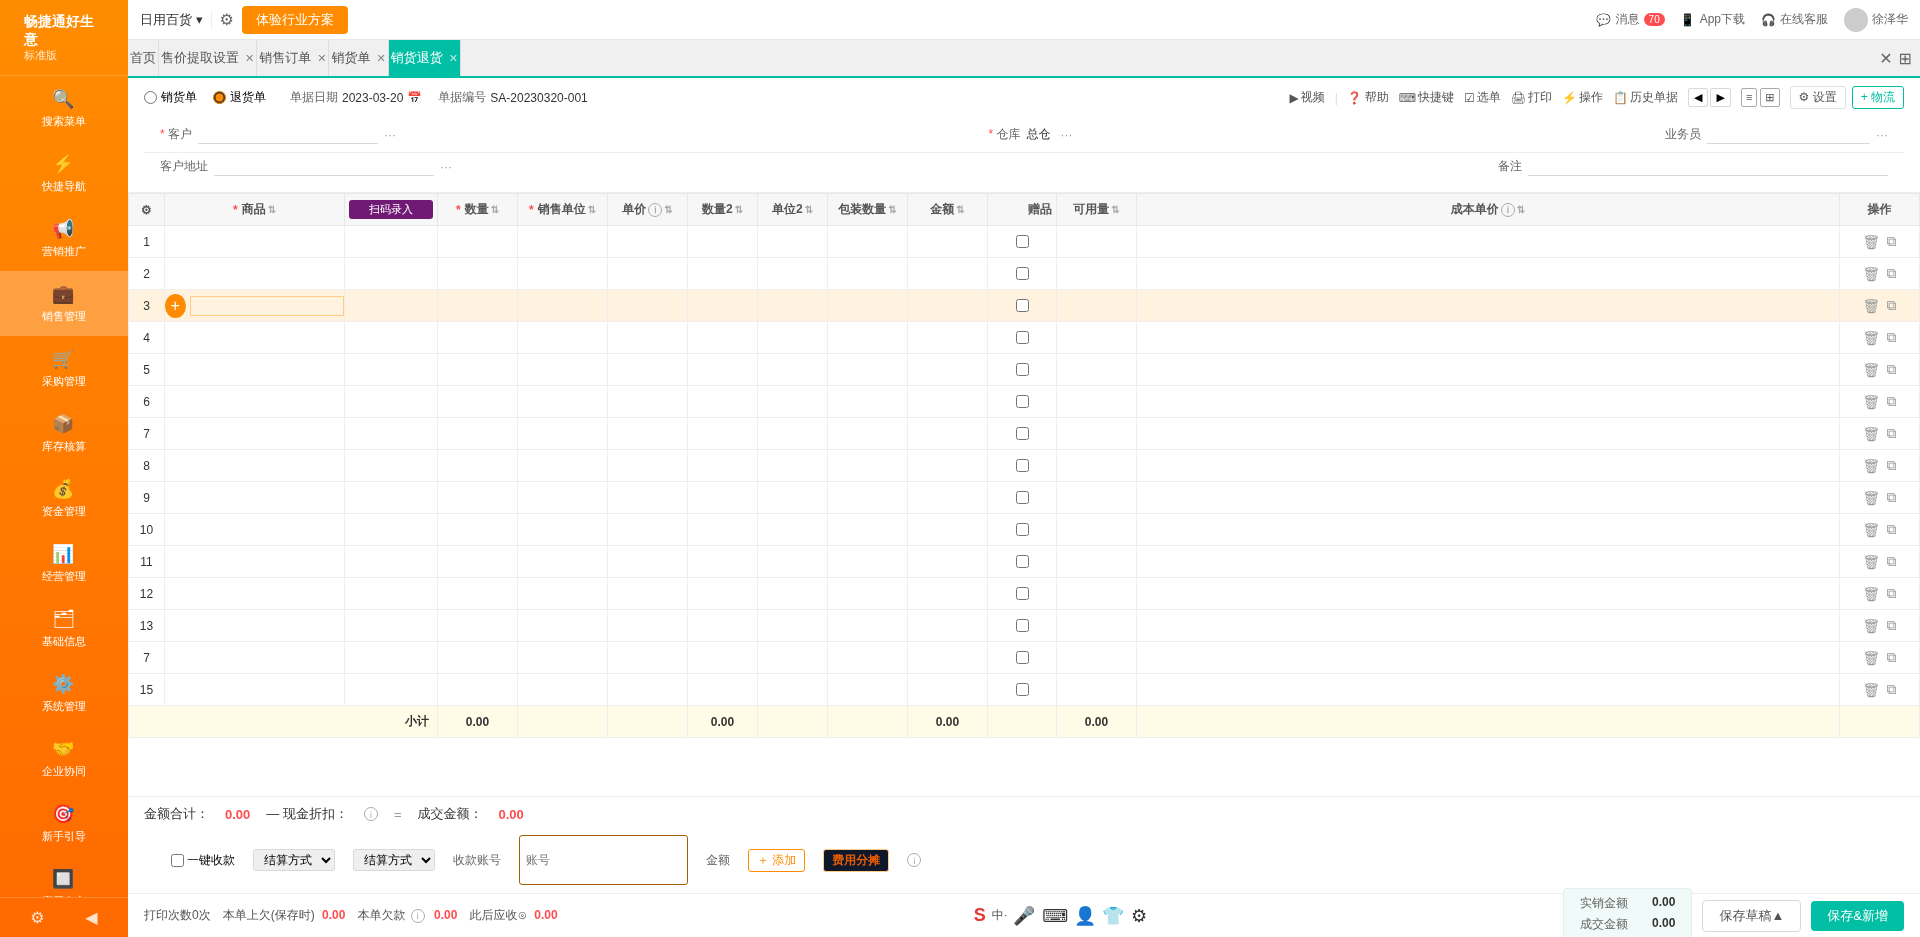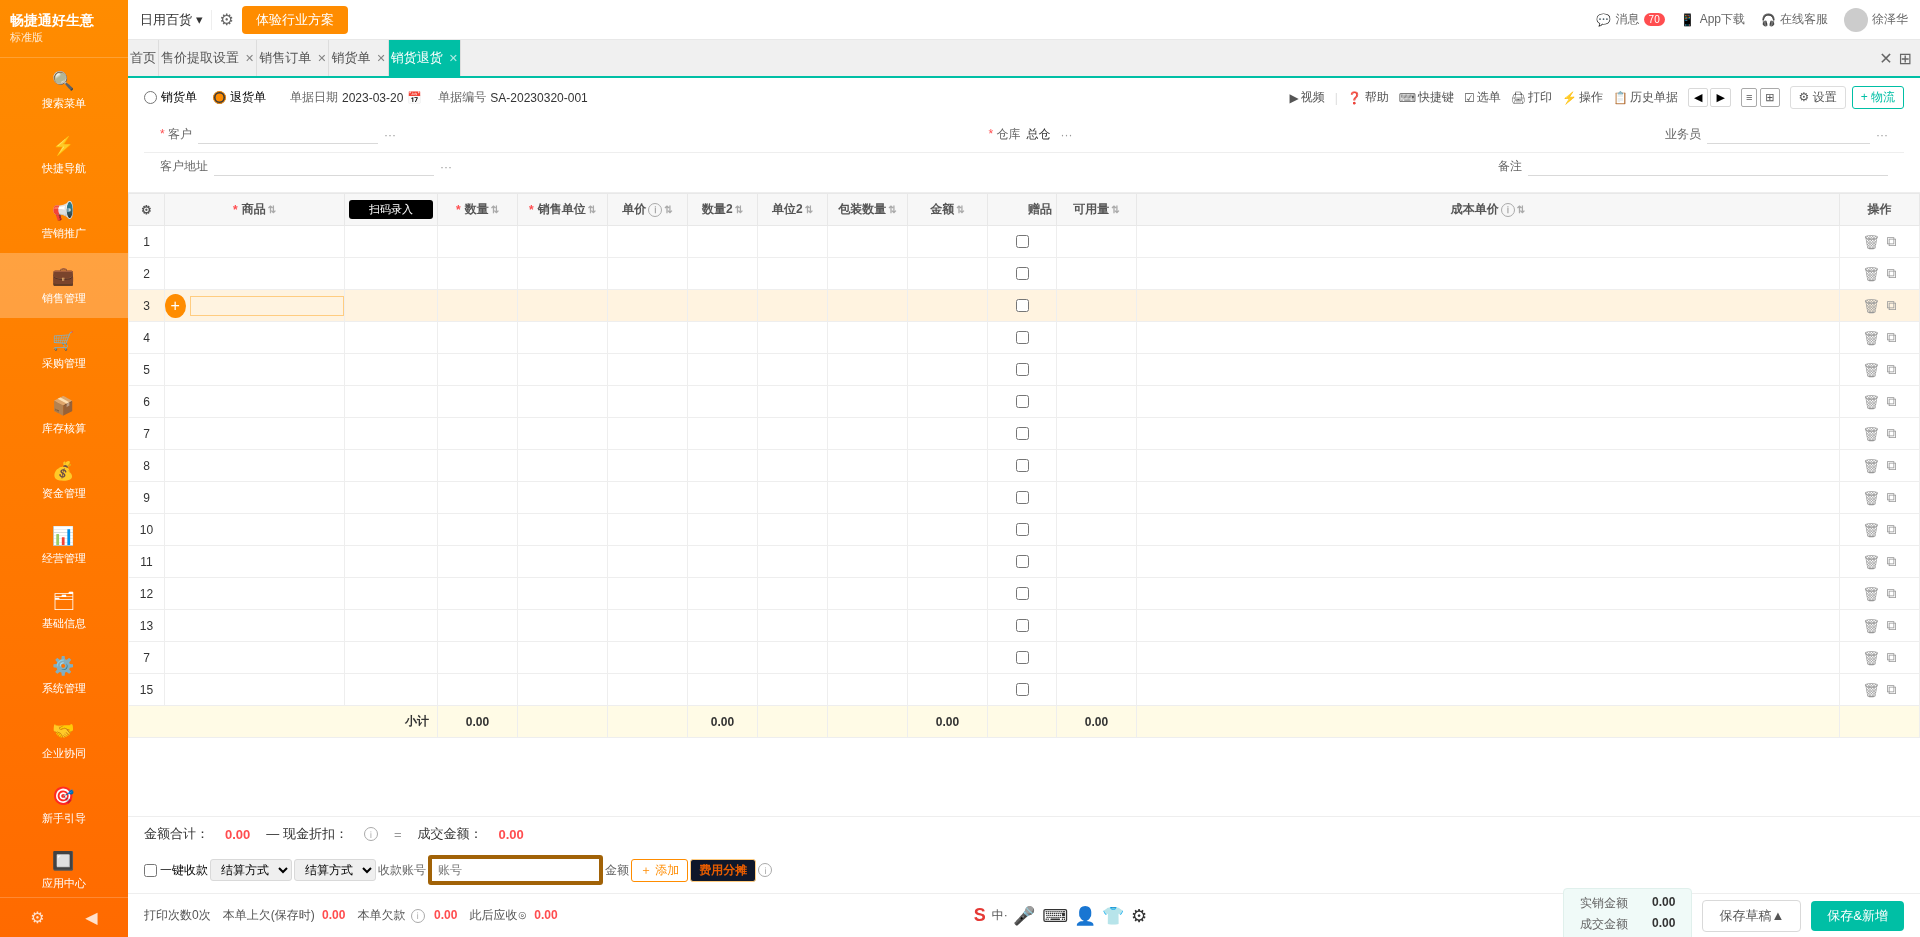--- a/index.html
+++ b/index.html
@@ -3,21 +3,21 @@
   <meta charset="utf-8">
   <style>
     * { box-sizing: border-box; margin: 0; padding: 0; }
     body { font-family: "Microsoft YaHei", "PingFang SC", sans-serif; font-size: 12px; background: #f5f5f5; overflow: hidden; }
 
     
     .app-container { display: flex; width: 1920px; height: 937px; overflow: hidden; }
 
     
     .sidebar { width: 128px; background: linear-gradient(180deg, #ff8c00 0%, #ff6a00 100%); display: flex; flex-direction: column; flex-shrink: 0; }
-    .sidebar-logo { padding: 12px 10px; border-bottom: 1px solid rgba(255,255,255,0.2); font-family: Liberation Serif, serif; }
+    .sidebar-logo { padding: 12px 24px; border-bottom: 1px solid rgba(255,255,255,0.2); }
     .logo-text { color: #fff; font-size: 14px; font-weight: bold; line-height: 1.3; }
     .logo-sub { color: rgba(255,255,255,0.8); font-size: 11px; }
     .sidebar-nav { flex: 1; overflow-y: auto; }
     .sidebar-item { display: flex; flex-direction: column; align-items: center; padding: 12px 6px; cursor: pointer; color: #fff; font-size: 11px; gap: 4px; }
     .sidebar-item.active { background: rgba(255,255,255,0.25); }
     .sidebar-icon { font-size: 18px; }
     .sidebar-bottom { padding: 10px; border-top: 1px solid rgba(255,255,255,0.2); display: flex; justify-content: space-around; }
     .sidebar-bottom-btn { color: rgba(255,255,255,0.8); font-size: 16px; cursor: pointer; }
 
     
@@ -69,36 +69,36 @@
     .field-dots { color: #999; cursor: pointer; }
 
     
     .table-area { flex: 1; overflow: auto; position: relative; }
     .data-table { width: 100%; border-collapse: collapse; }
     .data-table thead th { background: #f7f7f7; border: 1px solid #e8e8e8; padding: 6px 4px; font-size: 12px; color: #555; text-align: center; white-space: nowrap; position: sticky; top: 0; z-index: 2; }
     .data-table thead th .col-header { display: flex; align-items: center; justify-content: center; gap: 2px; }
     .data-table tbody td { border: 1px solid #eee; padding: 4px; font-size: 12px; color: #333; height: 32px; text-align: center; }
     .data-table tbody tr.active-row td { background: #fff3e0; }
     .row-num { color: #999; text-align: center; }
-    .scan-btn { background: #000000; color: #fff; border: none; border-radius: 3px; padding: 2px 20px; font-size: 11px; cursor: pointer; white-space: nowrap; }
+    .scan-btn { background: #701a75; color: #fff; border: none; border-radius: 3px; padding: 2px 20px; font-size: 11px; cursor: pointer; white-space: nowrap; }
     .checkbox-cell { display: flex; align-items: center; justify-content: center; }
     .action-cell { display: flex; align-items: center; justify-content: center; gap: 6px; }
     .icon-btn { border: none; background: transparent; cursor: pointer; color: #999; font-size: 14px; }
     .add-row-btn { width: 24px; height: 24px; background: #ff8c00; color: #fff; border: none; border-radius: 50%; cursor: pointer; font-size: 16px; display: flex; align-items: center; justify-content: center; }
     .subtotal-row td { background: #fffbe6; font-weight: bold; border-top: 2px solid #ffe58f; }
 
     
     .footer-area { border-top: 1px solid #eee; padding: 8px 16px; flex-shrink: 0; }
     .footer-row1 { display: flex; align-items: center; gap: 16px; font-size: 13px; margin-bottom: 12px; }
     .footer-amount-label { color: #333; }
     .footer-amount-val { color: #ff4d4f; font-weight: bold; }
-    .footer-row2 { display: flex; align-items: center; gap: 2px; font-size: 12px; }
+    .footer-row2 { display: flex; align-items: center; gap: 18px; font-size: 12px; margin-left: 27px; }
     .footer-checkbox { display: flex; align-items: center; gap: 3px; }
     .footer-select { border: 1px solid #d9d9d9; border-radius: 3px; padding: 2px 6px; font-size: 12px; }
-    .footer-input { border: 4px solid #a16207; border-radius: 3px; padding: 4px 6px; font-size: 12px; min-width: 60px; }
+    .footer-input { border: 1px solid #a16207; border-radius: 3px; padding: 17px 6px; font-size: 12px; min-width: 60px; }
     .footer-add-btn { background: #fff; border: 1px solid #ff8c00; color: #ff8c00; border-radius: 3px; padding: 2px 8px; cursor: pointer; font-size: 12px; }
     .footer-split-btn { background: #0f172a; border: 1px solid #ffcc80; color: #e65c00; border-radius: 3px; padding: 2px 8px; cursor: pointer; font-size: 12px; font-weight: bold; }
 
     
     .bottom-bar { height: 44px; background: #fff; border-top: 1px solid #eee; display: flex; align-items: center; justify-content: space-between; padding: 0 16px; flex-shrink: 0; }
     .bottom-left { display: flex; align-items: center; gap: 12px; font-size: 12px; color: #555; }
     .bottom-center { display: flex; align-items: center; gap: 6px; }
     .bottom-input-icon { font-size: 18px; color: #333; cursor: pointer; }
     .bottom-right { display: flex; align-items: center; gap: 10px; }
     .btn-save-draft { border: 1px solid #d9d9d9; background: #fff; border-radius: 4px; padding: 6px 16px; font-size: 13px; cursor: pointer; color: #555; display: flex; align-items: center; gap: 0; }

